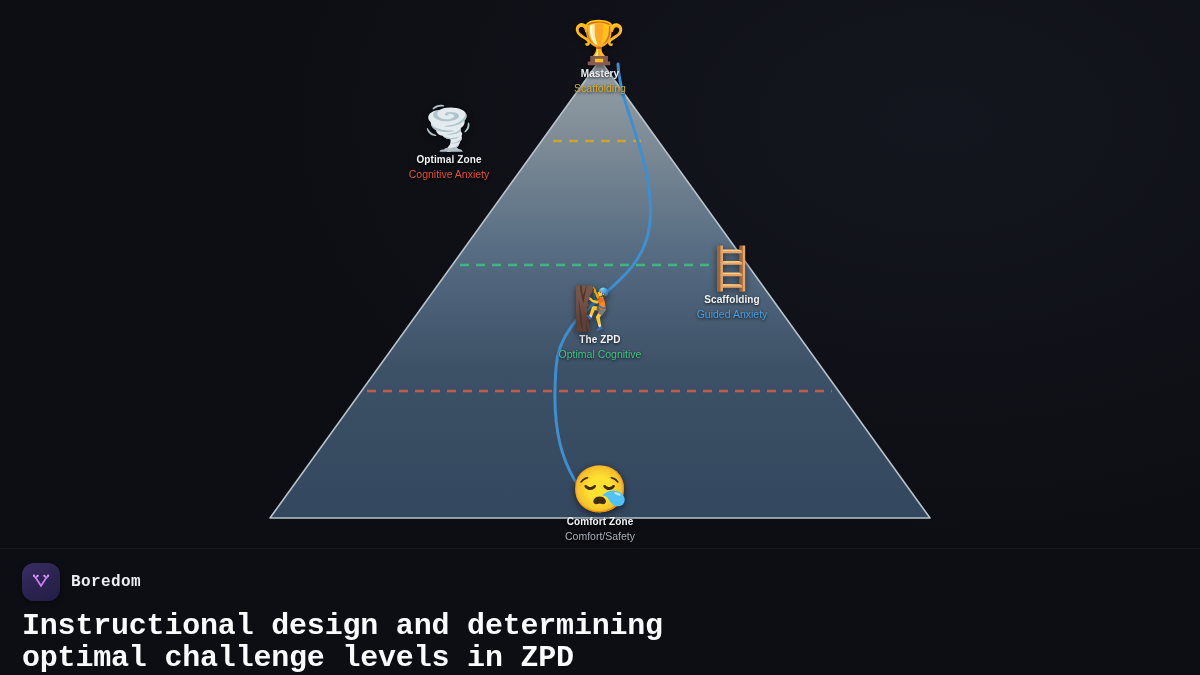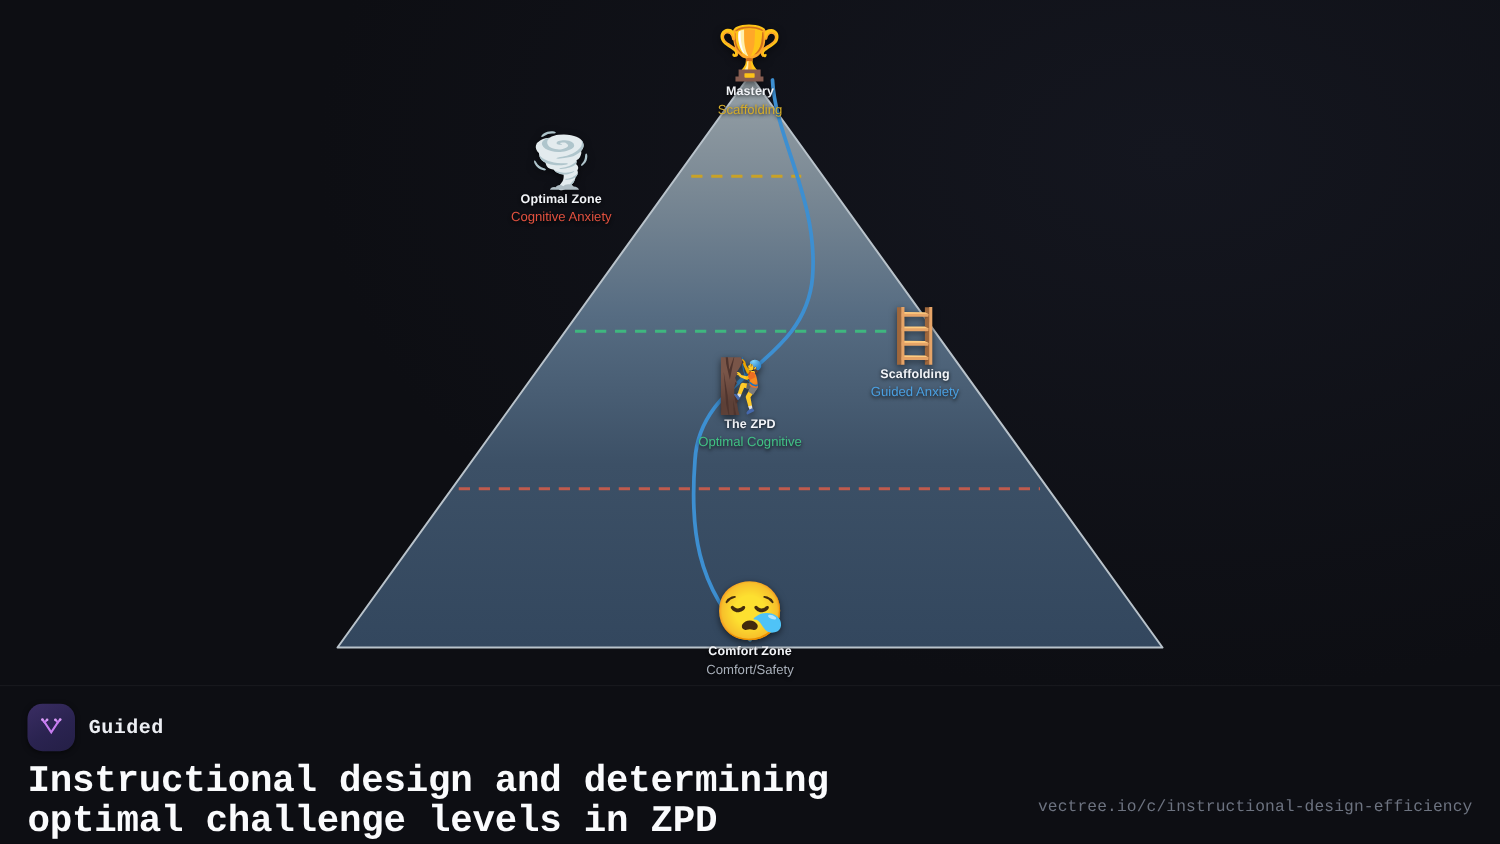--- a/index.html
+++ b/index.html
@@ -176,23 +176,22 @@
             <path d="M17.8 7.4 L15.7 5.4"></path>
           </g>
           <g fill="#d79bf5">
             <circle cx="4.3" cy="5.1" r="1.15"></circle>
             <circle cx="8.4" cy="5.2" r="1.15"></circle>
             <circle cx="19.8" cy="5.1" r="1.15"></circle>
             <circle cx="15.6" cy="5.2" r="1.15"></circle>
           </g>
         </svg>
       </div>
-      <span id="brand-name">Guided</span>
+      <span id="brand-name">Boredom</span>
     </div>
 
     <div id="page-title">Instructional design and determining
 optimal challenge levels in ZPD</div>
 
-    <div id="page-url">vectree.io/c/instructional-design-efficiency</div>
 
   </div>
 
 </div>
 
 </body></html>

